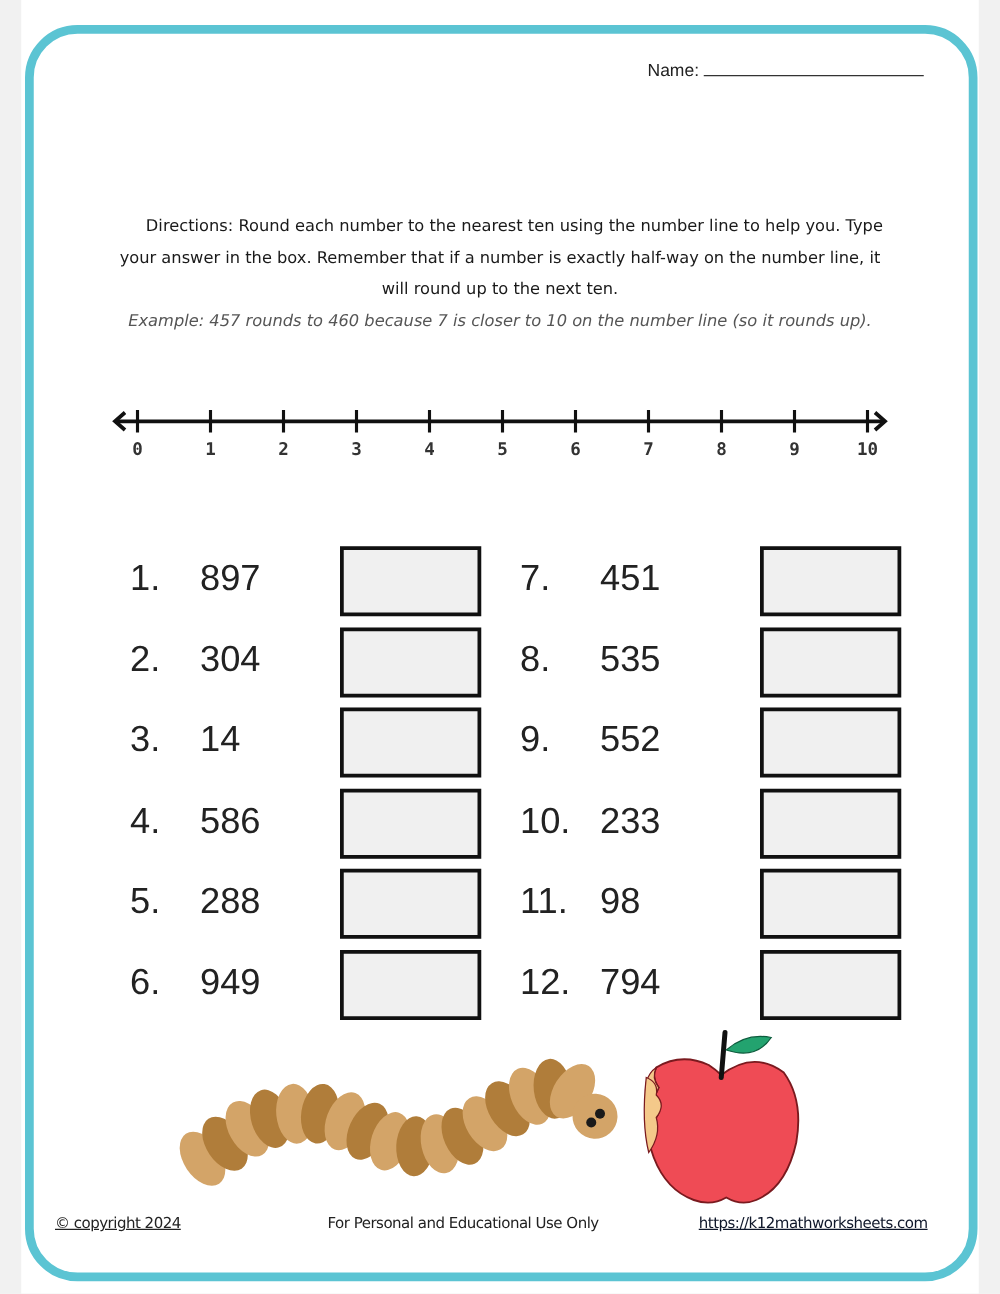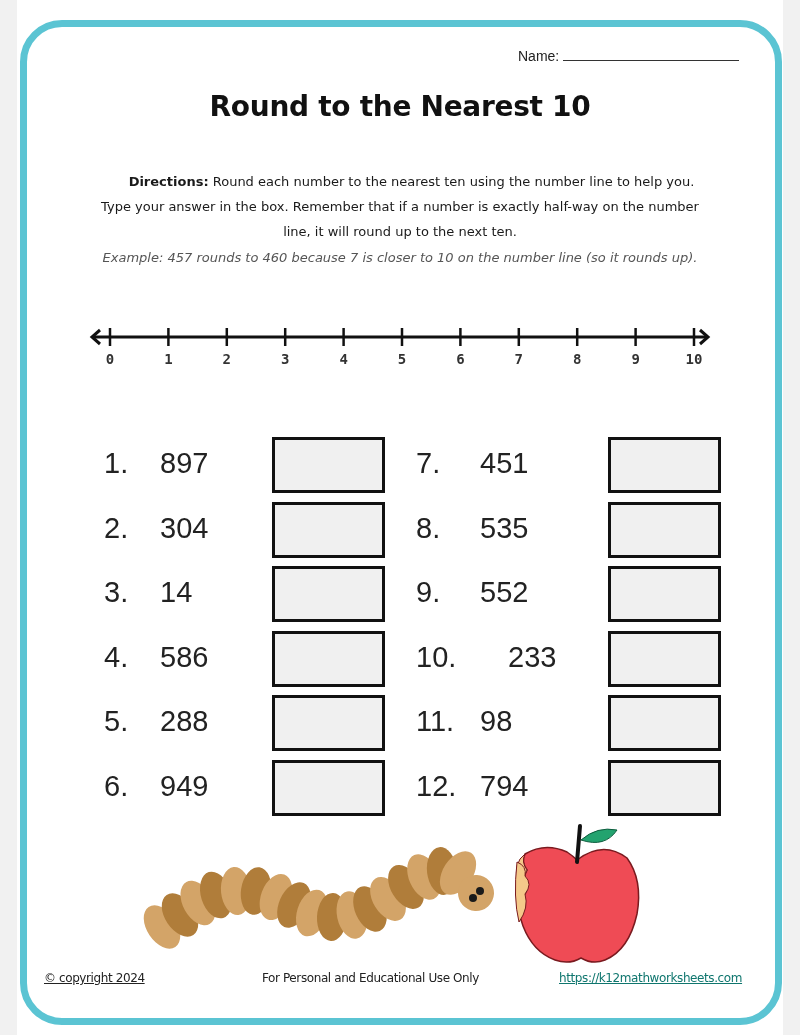--- a/index.html
+++ b/index.html
@@ -8,46 +8,45 @@
   .sheet { position: absolute; left: 17px; top: 0; width: 766px; height: 1035px; background: #ffffff; }
   .frame { position: absolute; left: 20px; top: 20px; width: 762px; height: 1005px;
            border: 7px solid #5bc4d3; border-radius: 42px; }
   .name-line { position: absolute; left: 518px; top: 48px; font-family: "Liberation Sans", sans-serif;
                font-size: 14px; color: #222; white-space: nowrap; }
   .name-line .blank { display: inline-block; width: 176px; border-bottom: 1px solid #333; margin-left: 4px; height: 12px; }
   .title { position: absolute; left: 0; width: 800px; top: 90px; text-align: center;
            font-family: "DejaVu Sans", sans-serif; font-weight: bold; font-size: 28px; line-height: 34px; color: #111; letter-spacing: -0.3px; }
   .directions { position: absolute; left: 90px; width: 620px; top: 169px; text-align: center;
                 font-family: "DejaVu Sans", sans-serif; font-size: 13px; line-height: 25px; color: #1a1a1a; }
-  .directions b { font-weight: bold; margin-left: 23px; }
+  .directions b { font-weight: normal; margin-left: 23px; }
   .example { position: absolute; left: 95px; width: 610px; top: 245px; text-align: center;
              font-family: "DejaVu Sans", sans-serif; font-style: italic; font-size: 13px; line-height: 26px; color: #555; }
   .numline { position: absolute; left: 88px; top: 320px; width: 626px; height: 50px; }
   .numline svg { display: block; }
   .row { position: absolute; height: 56px; font-family: "Liberation Sans", sans-serif; font-size: 29px; color: #222; }
   .row .num { position: absolute; left: 0; top: 10px; }
   .row .val { position: absolute; top: 10px; }
   .box { position: absolute; width: 113px; height: 56px; background: #f0f0f0; border: 3px solid #111; outline: none;
          font-family: "Liberation Sans", sans-serif; font-size: 24px; text-align: center; }
   .art { position: absolute; }
   .footer { position: absolute; top: 971px; font-family: "DejaVu Sans", sans-serif; font-size: 12px; color: #222; white-space: nowrap; letter-spacing: -0.4px; }
-  .footer a { color: #0f766e; text-decoration: underline; }
+  .footer a { color: #0f172a; text-decoration: underline; }
 </style>
 </head>
 <body>
 
 <div class="sheet"></div>
 <div class="frame"></div>
 
 <div class="name-line">
   <span>Name:</span><span class="blank"></span>
 </div>
 
 <div class="title">
-  <div>Round to the Nearest 10</div>
 </div>
 
 <div class="directions"><b>Directions:</b><span> Round each number to the nearest ten using the number line to help you. Type your answer in the box. Remember that if a number is exactly half-way on the number line, it will round up to the next ten.</span></div>
 
 <div class="example">Example: 457 rounds to 460 because 7 is closer to 10 on the number line (so it rounds up).</div>
 
 <div class="numline">
   <svg width="626" height="50" viewBox="0 0 626 50">
     <line x1="4" y1="17" x2="620" y2="17" stroke="#111" stroke-width="3"></line>
     <polyline points="12,10 4,17 12,24" fill="none" stroke="#111" stroke-width="3"></polyline>
@@ -124,21 +123,21 @@
       <span class="val" style="left: 64px;">535</span>
       <input type="text" class="box" value="" style="left: 192px; top: 0px;">
     </div>
     <div class="row" style="left: 416px; top: 566px; width: 307px;">
       <span class="num">9.</span>
       <span class="val" style="left: 64px;">552</span>
       <input type="text" class="box" value="" style="left: 192px; top: 0px;">
     </div>
     <div class="row" style="left: 416px; top: 631px; width: 307px;">
       <span class="num">10.</span>
-      <span class="val" style="left: 64px; margin-left: 28px;">233</span>
+      <span class="val" style="left: 64px;">233</span>
       <input type="text" class="box" value="" style="left: 192px; top: 0px;">
     </div>
     <div class="row" style="left: 416px; top: 695px; width: 307px;">
       <span class="num">11.</span>
       <span class="val" style="left: 64px;">98</span>
       <input type="text" class="box" value="" style="left: 192px; top: 0px;">
     </div>
     <div class="row" style="left: 416px; top: 760px; width: 307px;">
       <span class="num">12.</span>
       <span class="val" style="left: 64px;">794</span>

